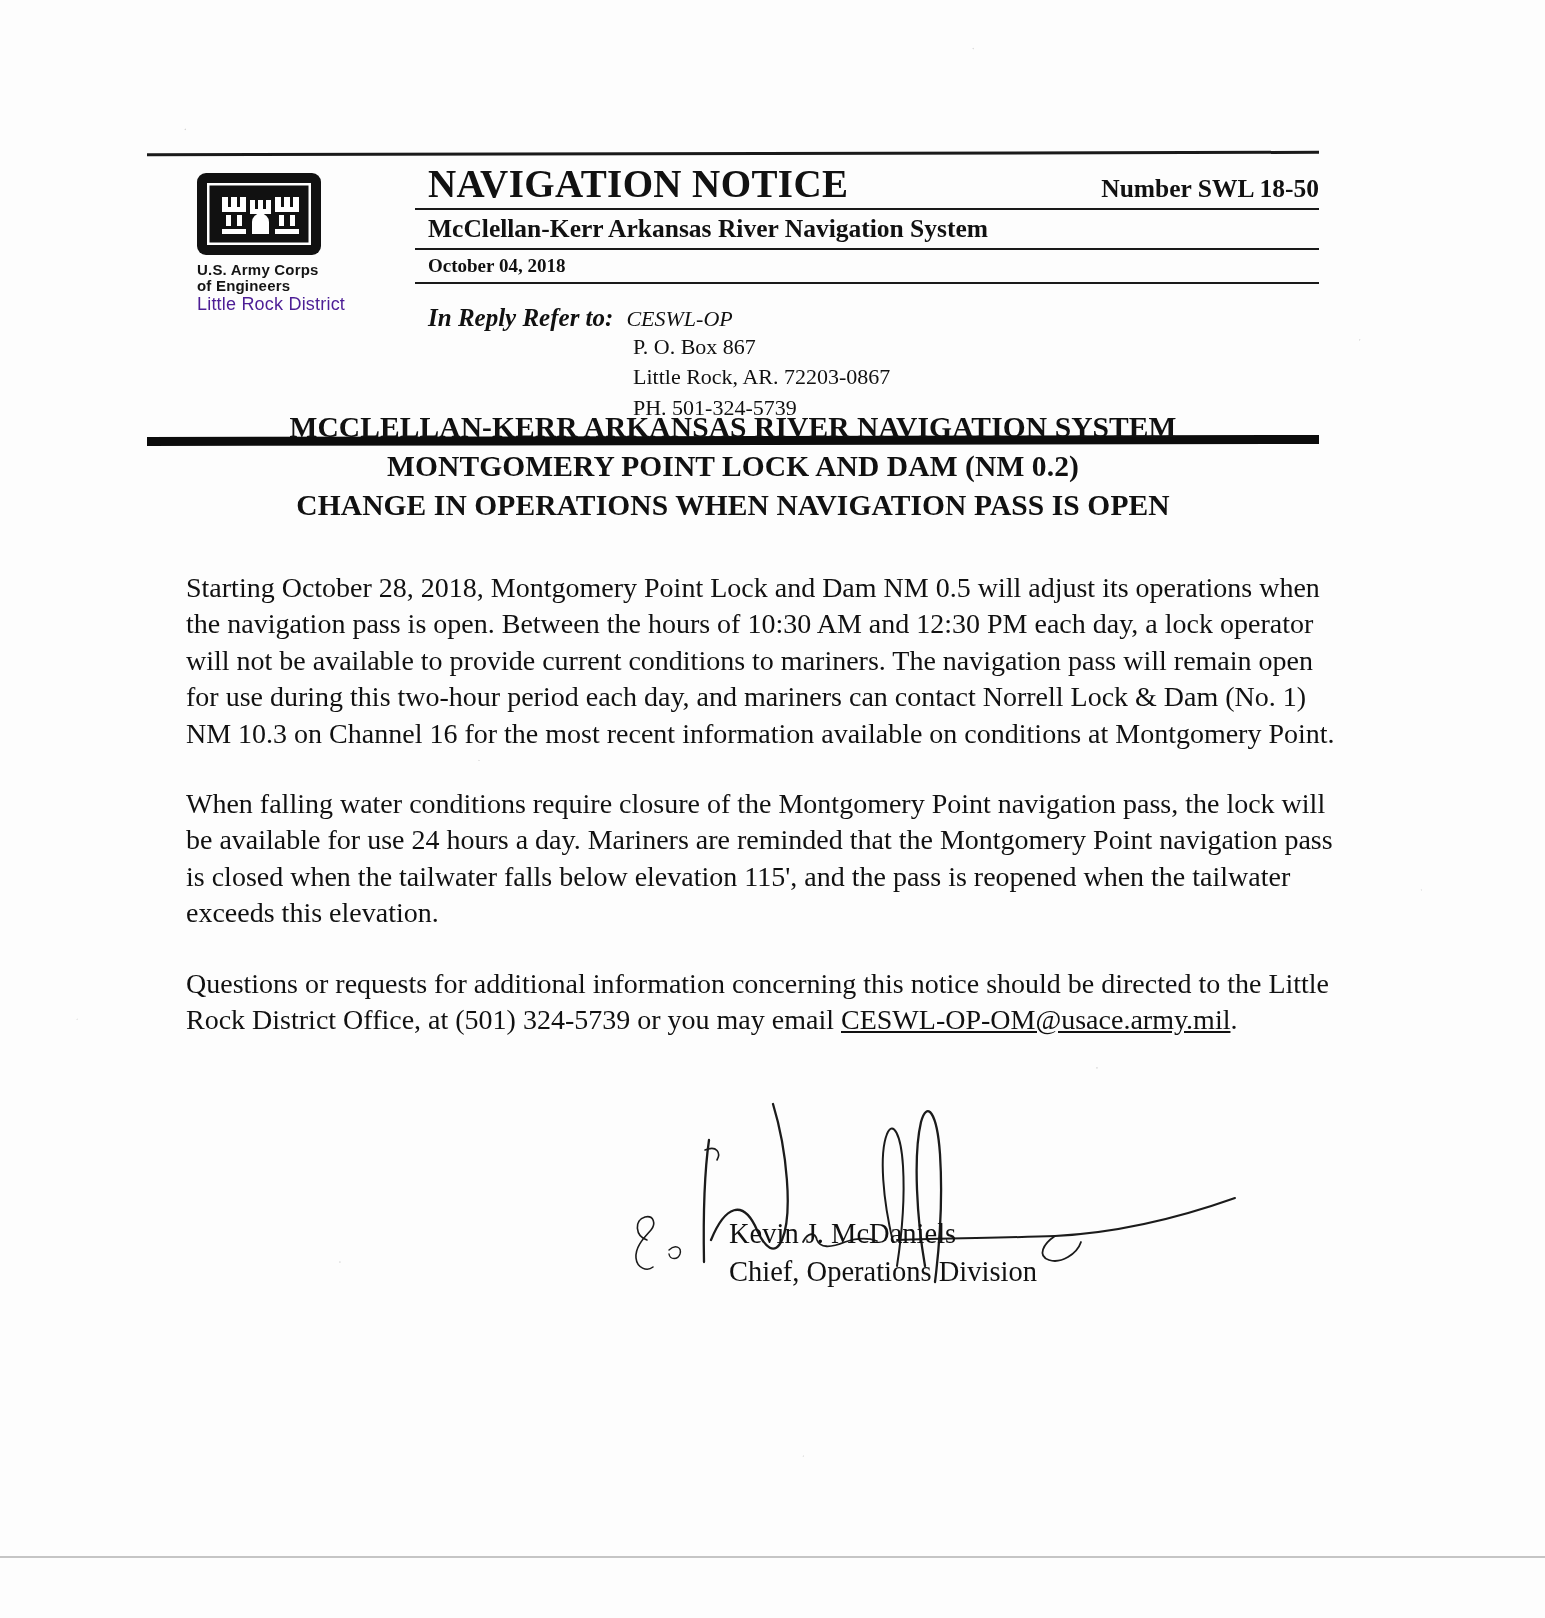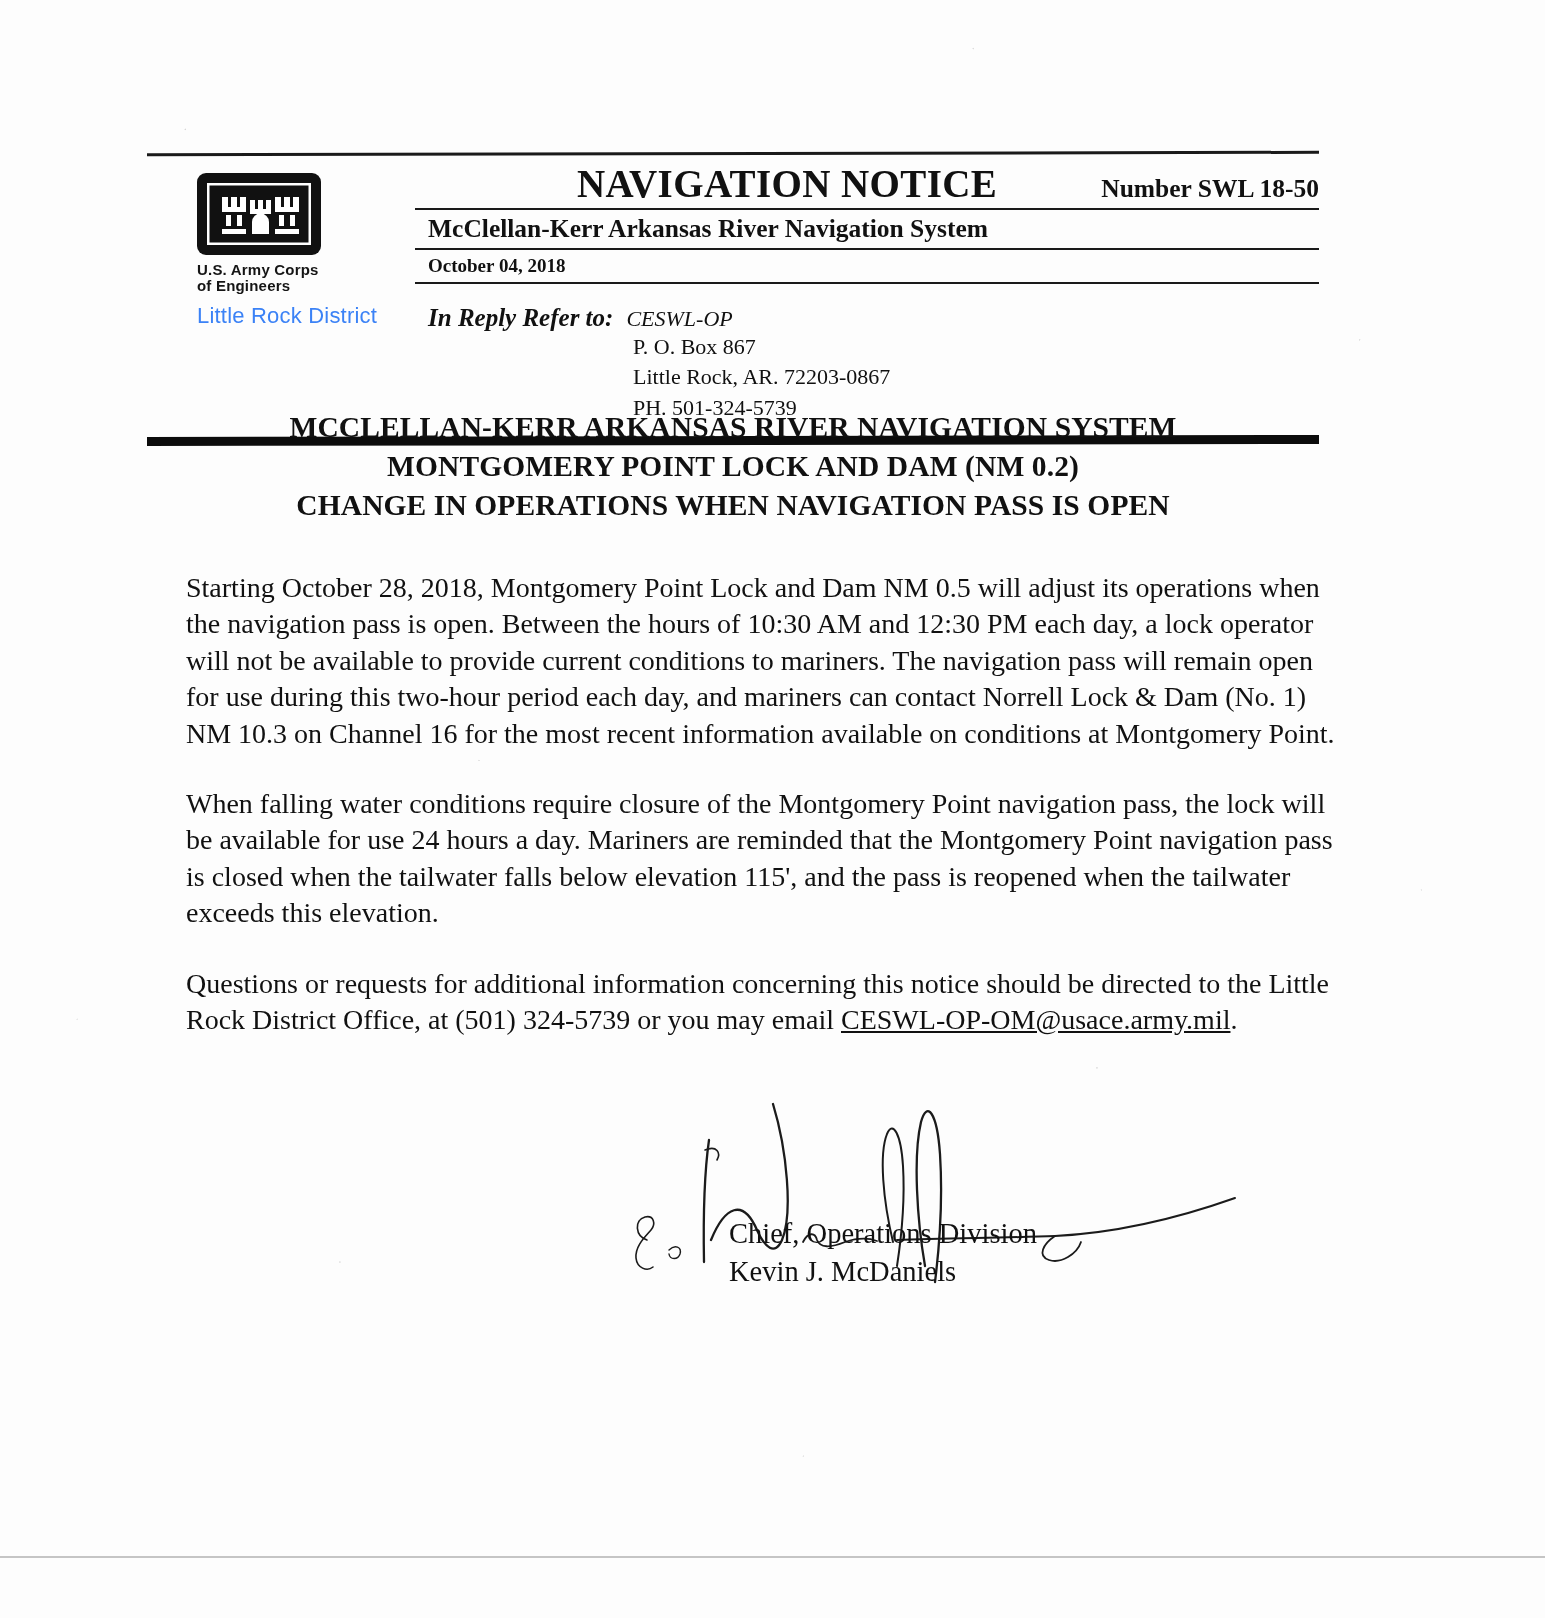--- a/index.html
+++ b/index.html
@@ -81,34 +81,34 @@
     margin-top: 7px;
     font-family: "Liberation Sans", "DejaVu Sans", sans-serif;
     font-weight: bold;
     font-size: 15px;
     line-height: 1.08;
     letter-spacing: .2px;
     color: #151515;
   }
   .district-name {
     margin-left: 50px;
-    margin-top: 9px;
+    margin-top: 0;
     font-family: "Liberation Sans", "DejaVu Sans", sans-serif;
-    font-size: 22px;
+    font-size: 18px;
     letter-spacing: .2px;
-    color: #3b82f6;
+    color: #4c1d95;
   }
   .head-col {
     flex: 1 1 auto;
     padding-top: 6px;
   }
   .head-row-1 {
     display: flex;
     align-items: baseline;
-    justify-content: flex-end;
+    justify-content: space-between;
     padding-left: 13px;
   }
   .notice-title {
     font-size: 39px;
     font-weight: bold;
     letter-spacing: .4px;
     white-space: nowrap;
   }
   .notice-number {
     font-size: 25.5px;
@@ -312,21 +312,21 @@
 
         <path d="M268 152 C258 110 254 64 262 44 C268 30 276 44 278 76 C280 110 276 150 272 176" stroke-width="2.0"></path>
 
         <path d="M300 176 C292 130 288 66 296 32 C302 10 312 22 315 64 C318 112 314 160 310 192" stroke-width="2.3"></path>
 
         <path d="M272 150 C320 148 380 148 430 146 C490 143 548 130 610 108" stroke-width="2.0"></path>
         <path d="M430 146 C418 154 412 166 424 170 C436 174 452 164 456 152" stroke-width="1.8"></path>
       </g>
     </svg>
     <div class="sig-name-lines">
+      <div>Kevin J. McDaniels</div>
       <div>Chief, Operations Division</div>
-      <div>Kevin J. McDaniels</div>
     </div>
   </div>
 
   <div id="scan-noise"></div>
   <div id="scan-bottom-edge"></div>
 
 </div>
 
 </body></html>

